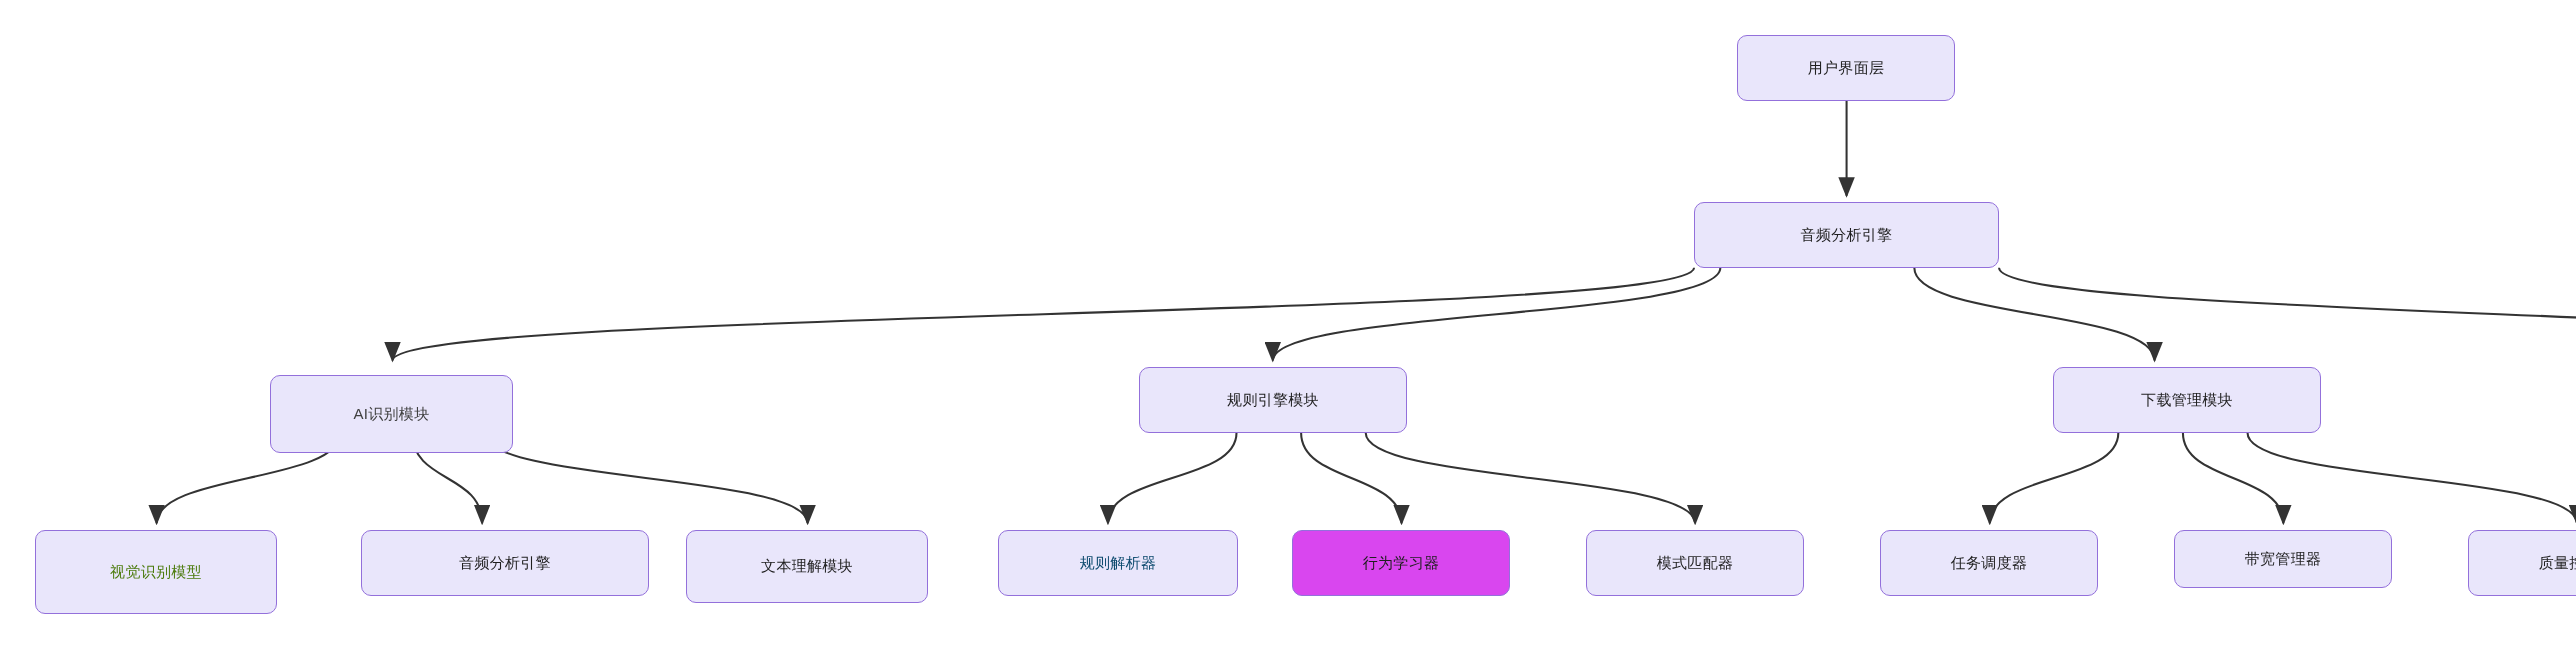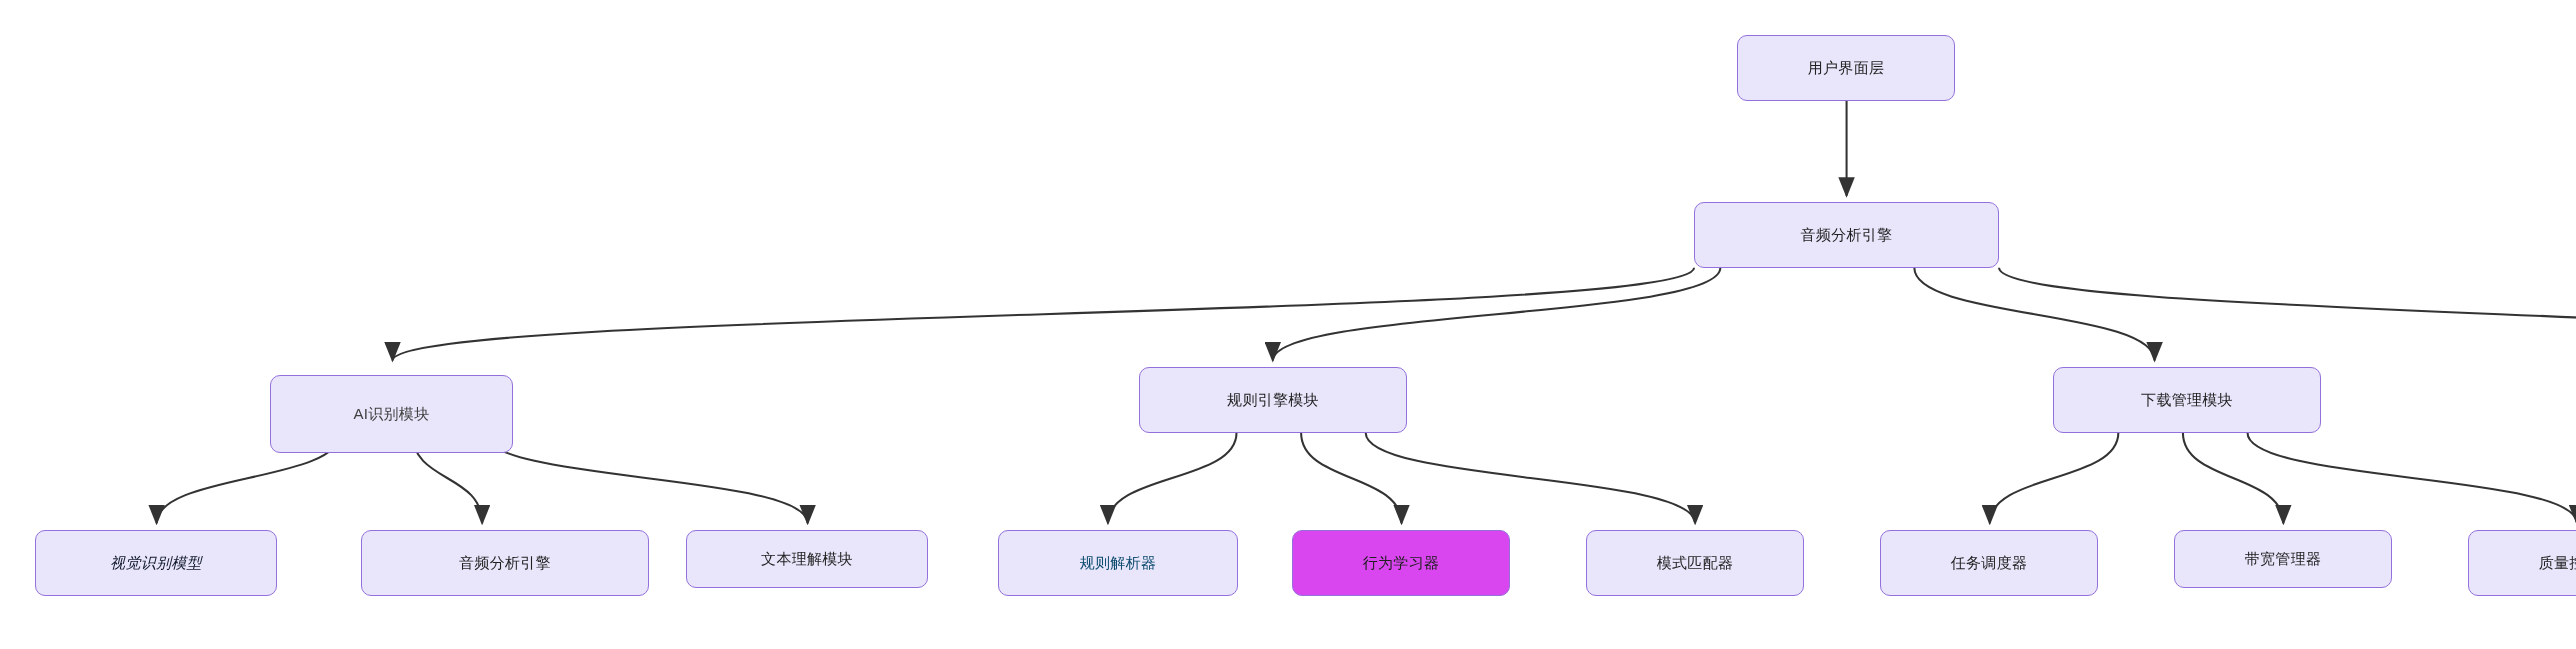--- a/index.html
+++ b/index.html
@@ -91,27 +91,27 @@
       </div>
       <div class="flow-node" style="left: 270px; top: 375px; width: 243px; height: 78px; background: rgb(233, 230, 251); border-color: rgb(147, 112, 219); color: #404040;">
         <span class="node-label">AI识别模块</span>
       </div>
       <div class="flow-node" style="left: 1139px; top: 367px; width: 268px; height: 66px; background: rgb(233, 230, 251); border-color: rgb(147, 112, 219); color: rgb(31, 31, 31);">
         <span class="node-label">规则引擎模块</span>
       </div>
       <div class="flow-node" style="left: 2021px; top: 367px; width: 268px; height: 66px; background: rgb(233, 230, 251); border-color: rgb(147, 112, 219); color: rgb(31, 31, 31); margin-left: 32px;">
         <span class="node-label">下载管理模块</span>
       </div>
-      <div class="flow-node" style="left: 35px; top: 530px; width: 242px; height: 66px; background: rgb(233, 230, 251); border-color: rgb(147, 112, 219); color: #0f172a; font-style: italic;">
+      <div class="flow-node" style="left: 35px; top: 530px; width: 242px; height: 84px; background: rgb(233, 230, 251); border-color: rgb(147, 112, 219); color: #4d7c0f;">
         <span class="node-label">视觉识别模型</span>
       </div>
       <div class="flow-node" style="left: 361px; top: 530px; width: 288px; height: 66px; background: rgb(233, 230, 251); border-color: rgb(147, 112, 219); color: rgb(31, 31, 31);">
         <span class="node-label">音频分析引擎</span>
       </div>
-      <div class="flow-node" style="left: 686px; top: 530px; width: 242px; height: 58px; background: rgb(233, 230, 251); border-color: rgb(147, 112, 219); color: rgb(31, 31, 31);">
+      <div class="flow-node" style="left: 686px; top: 530px; width: 242px; height: 73px; background: rgb(233, 230, 251); border-color: rgb(147, 112, 219); color: rgb(31, 31, 31);">
         <span class="node-label">文本理解模块</span>
       </div>
       <div class="flow-node" style="left: 998px; top: 530px; width: 240px; height: 66px; background: rgb(233, 230, 251); border-color: rgb(147, 112, 219); color: #0c4a6e;">
         <span class="node-label">规则解析器</span>
       </div>
       <div class="flow-node" style="left: 1292px; top: 530px; width: 218px; height: 66px; background: #d946ef; border-color: rgb(147, 112, 219); color: rgb(31, 31, 31);">
         <span class="node-label">行为学习器</span>
       </div>
       <div class="flow-node" style="left: 1586px; top: 530px; width: 218px; height: 66px; background: rgb(233, 230, 251); border-color: rgb(147, 112, 219); color: rgb(31, 31, 31);">
         <span class="node-label">模式匹配器</span>

